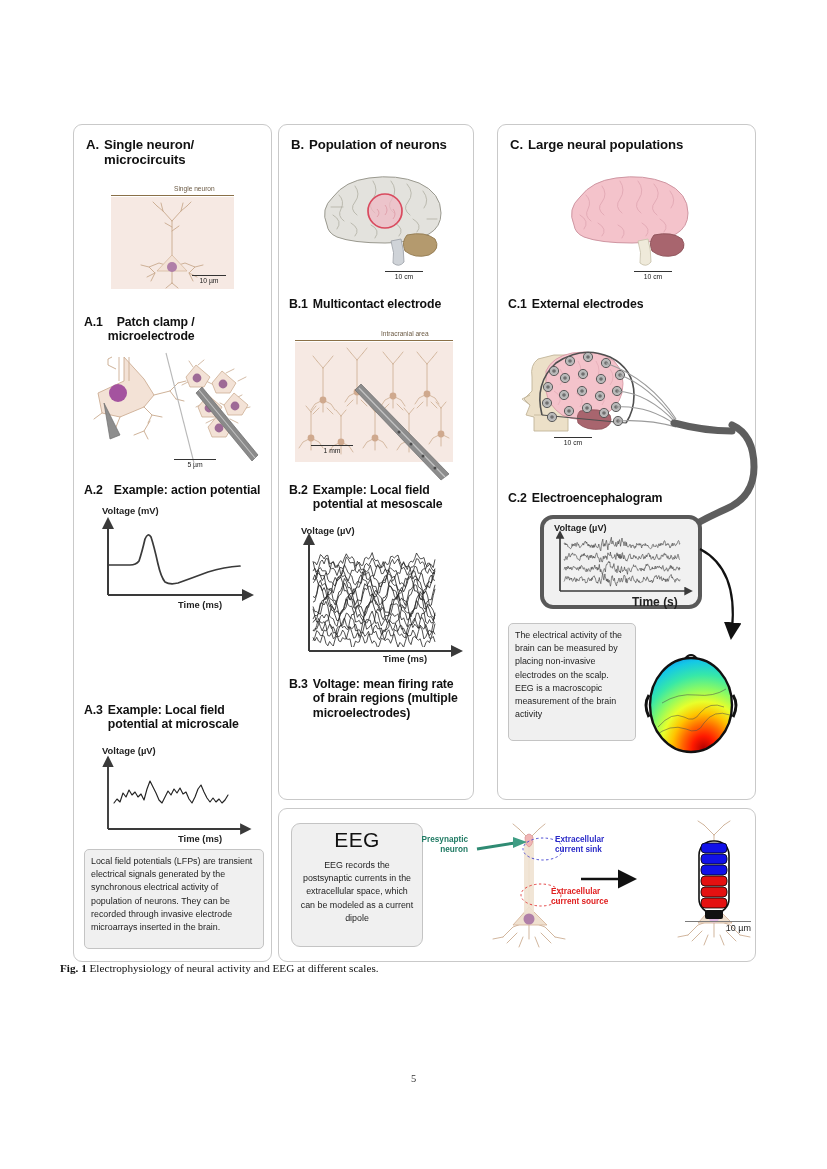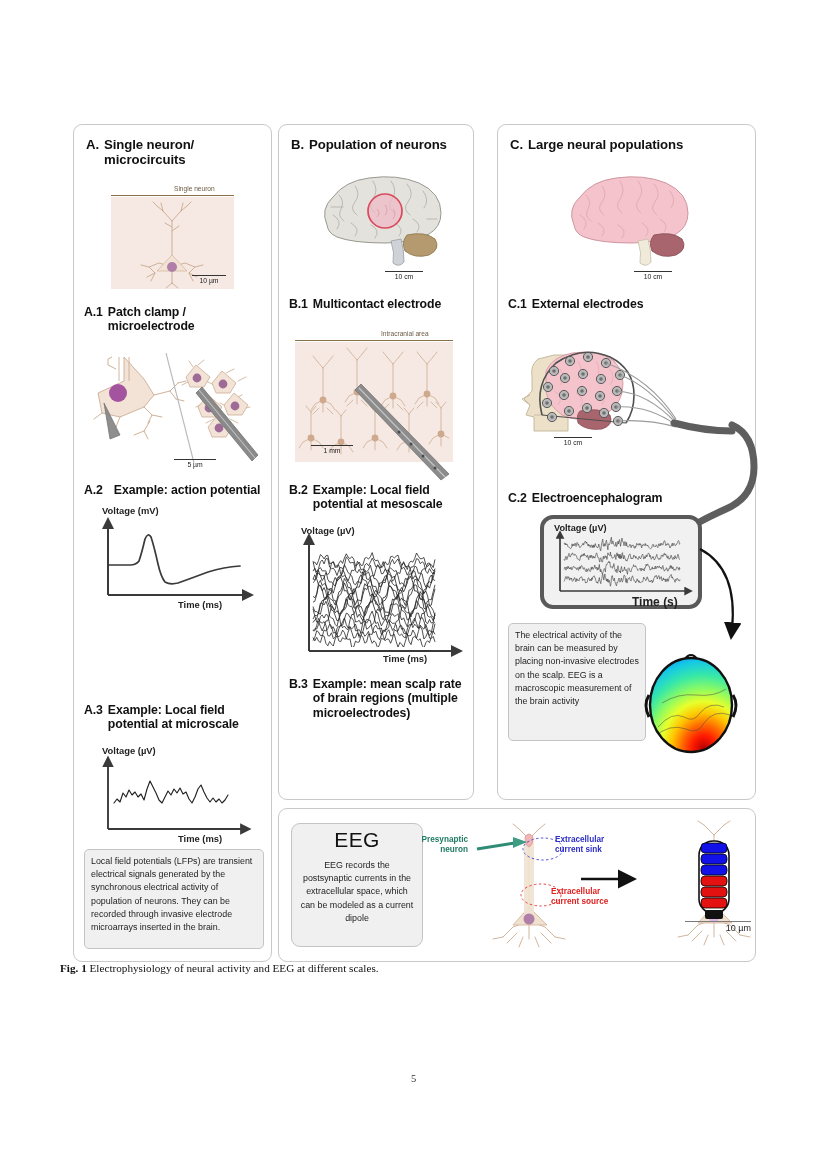--- a/index.html
+++ b/index.html
@@ -118,21 +118,21 @@
           </g>
 
           <path d="M61 58 L46 74 L76 74 Z" fill="#f3e2d6" stroke="#d6b9a0" stroke-width="0.8"></path>
           <circle cx="61" cy="70" r="5" fill="#b07fa8"></circle>
         </svg>
       </div>
       <div class="scalebar" style="left:118px;top:150px;width:34px;">
         <i></i><span>10 µm</span>
       </div>
 
-      <div class="h-sub hrow" style="left:10px;top:180px;width:180px;">
+      <div class="h-sub hrow" style="left:10px;top:190px;width:180px;text-align:right;">
         <span class="lt">A.1</span>
         <span>
           <span class="tx">Patch clamp /</span>
           <span class="tx">microelectrode</span>
         </span>
       </div>
 
       <div class="illo" style="left:12px;top:226px;">
         <svg width="178" height="118" viewBox="0 0 178 118">
 
@@ -384,21 +384,21 @@
               <path d="M20.0 98.4 L21.8 101.9 L23.7 98.3 L25.5 102.1 L27.4 103.5 L29.2 97.4 L31.1 91.0 L32.9 92.0 L34.8 89.6 L36.6 85.2 L38.5 86.9 L40.3 94.1 L42.2 93.4 L44.0 96.1 L45.9 102.0 L47.7 102.7 L49.6 98.6 L51.4 99.9 L53.3 99.9 L55.1 93.2 L57.0 87.8 L58.8 89.7 L60.7 88.0 L62.5 85.1 L64.4 91.0 L66.2 98.5 L68.1 96.3 L69.9 98.2 L71.8 104.1 L73.6 103.1 L75.5 95.2 L77.3 95.3 L79.2 95.3 L81.0 88.3 L82.8 86.0 L84.7 89.7 L86.5 89.7 L88.4 89.0 L90.2 97.3 L92.1 101.8 L93.9 99.9 L95.8 100.4 L97.6 104.3 L99.5 99.6 L101.3 90.5 L103.2 92.0 L105.0 91.9 L106.9 86.6 L108.7 86.8 L110.6 94.2 L112.4 94.6 L114.3 94.8 L116.1 102.5 L118.0 105.6 L119.8 98.6 L121.7 97.5 L123.5 99.3 L125.4 92.5 L127.2 86.1 L129.1 88.7 L130.9 90.1 L132.8 85.3 L134.6 90.9 L136.5 99.1 L138.3 99.4 L140.2 97.4 L142.0 102.9 "></path>
               <path d="M20.0 101.6 L21.8 98.3 L23.7 91.7 L25.5 93.0 L27.4 96.6 L29.2 96.4 L31.1 97.2 L32.9 104.3 L34.8 106.8 L36.6 102.5 L38.5 105.2 L40.3 107.0 L42.2 99.9 L44.0 96.6 L45.9 97.8 L47.7 95.8 L49.6 91.1 L51.4 93.5 L53.3 99.6 L55.1 100.4 L57.0 99.9 L58.8 108.7 L60.7 107.9 L62.5 102.1 L64.4 103.3 L66.2 103.0 L68.1 96.1 L69.9 92.9 L71.8 97.3 L73.6 95.5 L75.5 92.3 L77.3 99.3 L79.2 104.3 L81.0 101.8 L82.8 103.7 L84.7 109.3 L86.5 105.6 L88.4 99.1 L90.2 100.3 L92.1 99.6 L93.9 92.9 L95.8 90.8 L97.6 96.9 L99.5 96.6 L101.3 95.2 L103.2 102.6 L105.0 108.2 L106.9 103.4 L108.7 105.3 L110.6 108.3 L112.4 102.2 L114.3 96.3 L116.1 96.9 L118.0 96.4 L119.8 91.0 L121.7 94.3 L123.5 99.5 L125.4 101.2 L127.2 99.8 L129.1 106.3 L130.9 109.3 L132.8 103.8 L134.6 101.7 L136.5 103.7 L138.3 97.9 L140.2 92.2 L142.0 95.3 "></path>
             </g>
         </svg>
       </div>
       <div class="axlabel" style="left:104px;top:528px;">Time (ms)</div>
 
       <div class="h-sub hrow" style="left:10px;top:552px;width:182px;">
         <span class="lt">B.3</span>
         <span>
-          <span class="tx">Example: mean scalp rate</span>
+          <span class="tx">Voltage: mean firing rate</span>
           <span class="tx">of brain regions (multiple</span>
           <span class="tx">microelectrodes)</span>
         </span>
       </div>
     </div>
 
     <div class="card" id="cardC">
 
       <div class="h-main hrow" style="left:12px;top:12px;width:235px;">
         <span class="lt">C.</span>
@@ -551,21 +551,21 @@
 
       <svg style="position:absolute;left:196px;top:418px;width:70px;height:110px;overflow:visible;">
         <defs>
           <marker id="arwTopo" markerWidth="9" markerHeight="9" refX="3" refY="4" orient="auto">
             <path d="M0,0 L8,4 L0,8 Z" fill="#111"></path>
           </marker>
         </defs>
         <path d="M6 6 Q44 26 38 86" fill="none" stroke="#111" stroke-width="2.2" marker-end="url(#arwTopo)"></path>
       </svg>
 
-      <div class="infobox" style="left:10px;top:498px;width:138px;height:118px;">The electrical activity of the brain can be measured by placing non-invasive electrodes on the scalp. EEG is a macroscopic measurement of the brain activity</div>
+      <div class="infobox" style="left:10px;top:498px;width:128px;height:118px;">The electrical activity of the brain can be measured by placing non-invasive electrodes on the scalp. EEG is a macroscopic measurement of the brain activity</div>
 
       <div class="illo" style="left:140px;top:520px;">
         <svg width="106" height="118" viewBox="0 0 106 118">
           <defs>
             <clipPath id="headClip">
               <ellipse cx="53" cy="60" rx="41" ry="47"></ellipse>
             </clipPath>
             <radialGradient id="topoGrad" cx="62%" cy="88%" r="108%">
               <stop offset="0%" stop-color="#b40000"></stop>
               <stop offset="10%" stop-color="#ff1a00"></stop>

